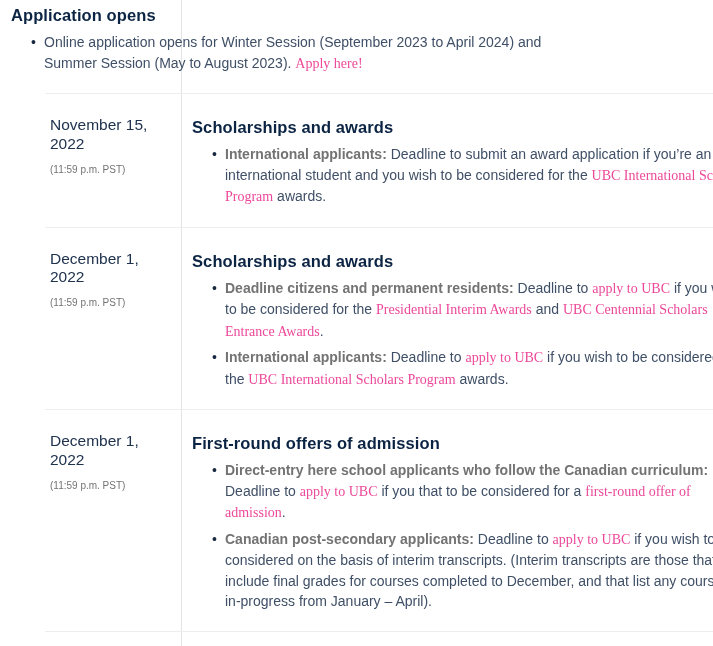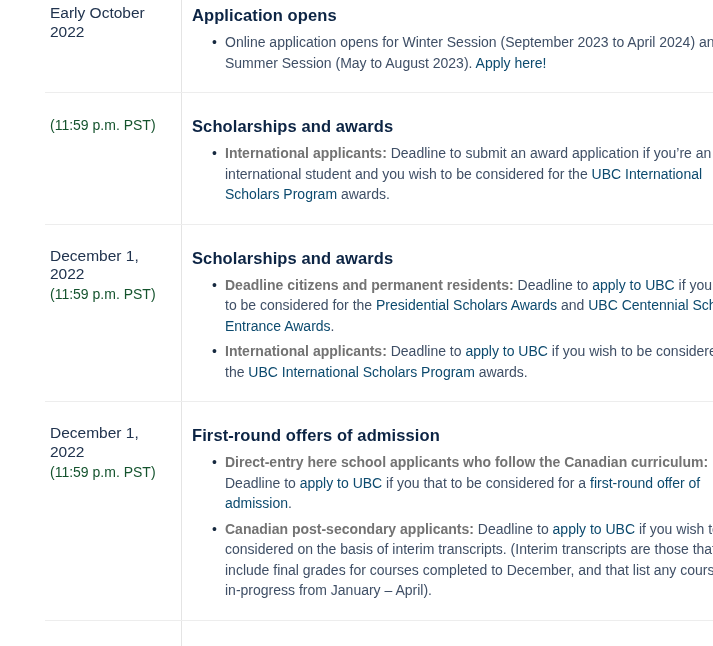--- a/index.html
+++ b/index.html
@@ -42,23 +42,23 @@
     box-sizing: border-box;
     padding-left: 50px;
   }
   .date {
     max-width: 118px;
     font-size: 15.5px;
     line-height: 1.22;
     color: #20334e;
   }
   .time {
-    font-size: 14px;
-    color: #14532d;
-    margin-top: 2px;
+    font-size: 10px;
+    color: #737373;
+    margin-top: 10px;
     white-space: nowrap;
   }
   .content-col {
     padding-left: 11px;
   }
   .heading {
     margin: 0;
     font-size: 16.5px;
     font-weight: bold;
     line-height: 22px;
@@ -84,64 +84,63 @@
     content: "\2022";
     position: absolute;
     left: 0; top: 0;
     color: #16293f;
   }
   .seg-bold {
     font-weight: bold;
     color: #737373;
   }
   a.seg-link {
-    color: #0c4a6e;
+    color: #ec4899;
     text-decoration: none;
     cursor: pointer;
+    font-family: Liberation Serif, serif;
   }
 </style>
 </head>
 <body>
 
 <div class="viewport">
   <div class="vline"></div>
   <div class="timeline" id="timeline">
       <div class="row first">
-        <div class="date-col">
-          <div class="date">Early October 2022</div>
-        </div>
         <div class="content-col">
           <h3 class="heading">Application opens</h3>
           <ul class="details">
             <li><span>Online application opens for Winter Session (September 2023 to April 2024) and Summer Session (May to August 2023). </span><a class="seg-link">Apply here!</a></li>
           </ul>
         </div>
       </div>
       <div class="divider"></div>
       <div class="row">
         <div class="date-col">
+          <div class="date">November 15, 2022</div>
           <div class="time">(11:59 p.m. PST)</div>
         </div>
         <div class="content-col">
           <h3 class="heading">Scholarships and awards</h3>
           <ul class="details">
             <li><span class="seg-bold">International applicants:</span><span> Deadline to submit an award application if you’re an international student and you wish to be considered for the </span><a class="seg-link">UBC International Scholars Program</a><span> awards.</span></li>
           </ul>
         </div>
       </div>
       <div class="divider"></div>
       <div class="row">
         <div class="date-col">
           <div class="date">December 1, 2022</div>
           <div class="time">(11:59 p.m. PST)</div>
         </div>
         <div class="content-col">
           <h3 class="heading">Scholarships and awards</h3>
           <ul class="details">
-            <li><span class="seg-bold">Deadline citizens and permanent residents:</span><span> Deadline to </span><a class="seg-link">apply to UBC</a><span> if you wish to be considered for the </span><a class="seg-link">Presidential Scholars Awards</a><span> and </span><a class="seg-link">UBC Centennial Scholars Entrance Awards</a><span>.</span></li>
+            <li><span class="seg-bold">Deadline citizens and permanent residents:</span><span> Deadline to </span><a class="seg-link">apply to UBC</a><span> if you wish to be considered for the </span><a class="seg-link">Presidential Interim Awards</a><span> and </span><a class="seg-link">UBC Centennial Scholars Entrance Awards</a><span>.</span></li>
             <li><span class="seg-bold">International applicants:</span><span> Deadline to </span><a class="seg-link">apply to UBC</a><span> if you wish to be considered for the </span><a class="seg-link">UBC International Scholars Program</a><span> awards.</span></li>
           </ul>
         </div>
       </div>
       <div class="divider"></div>
       <div class="row">
         <div class="date-col">
           <div class="date">December 1, 2022</div>
           <div class="time">(11:59 p.m. PST)</div>
         </div>

